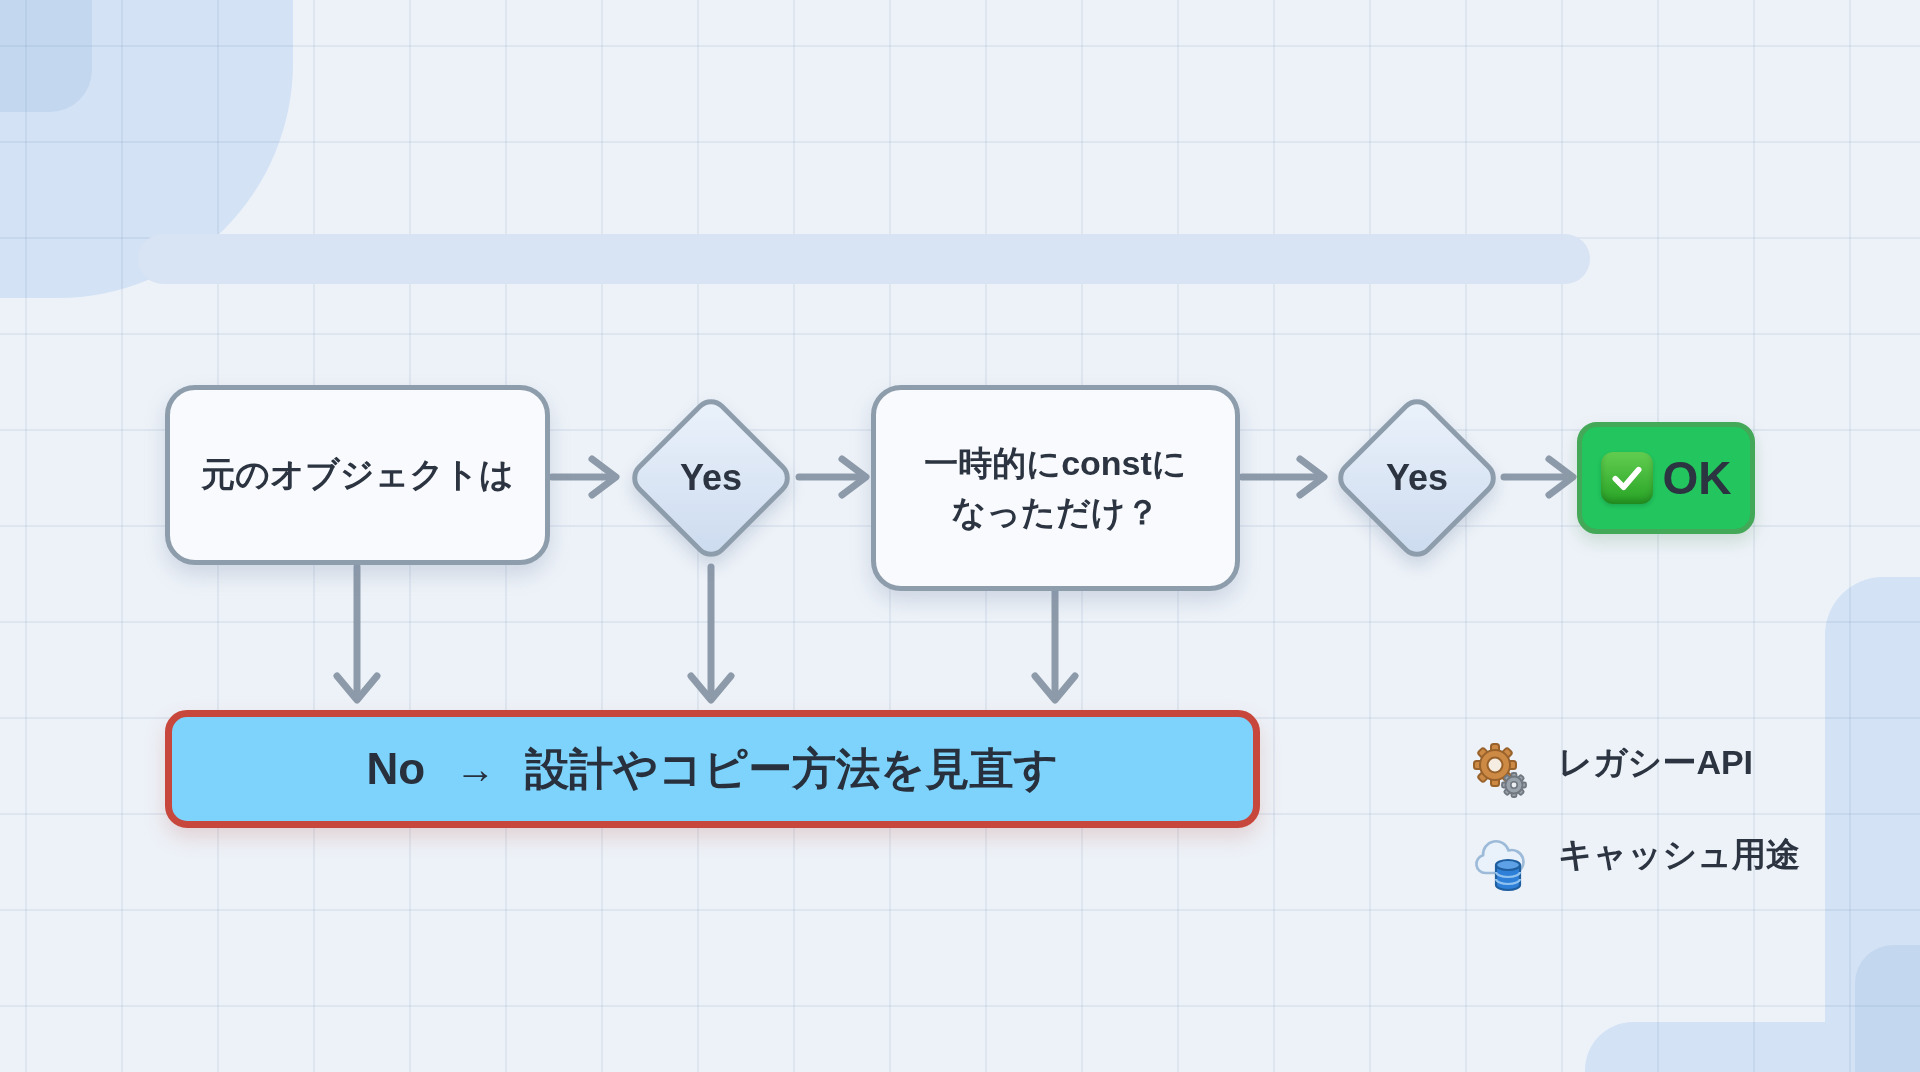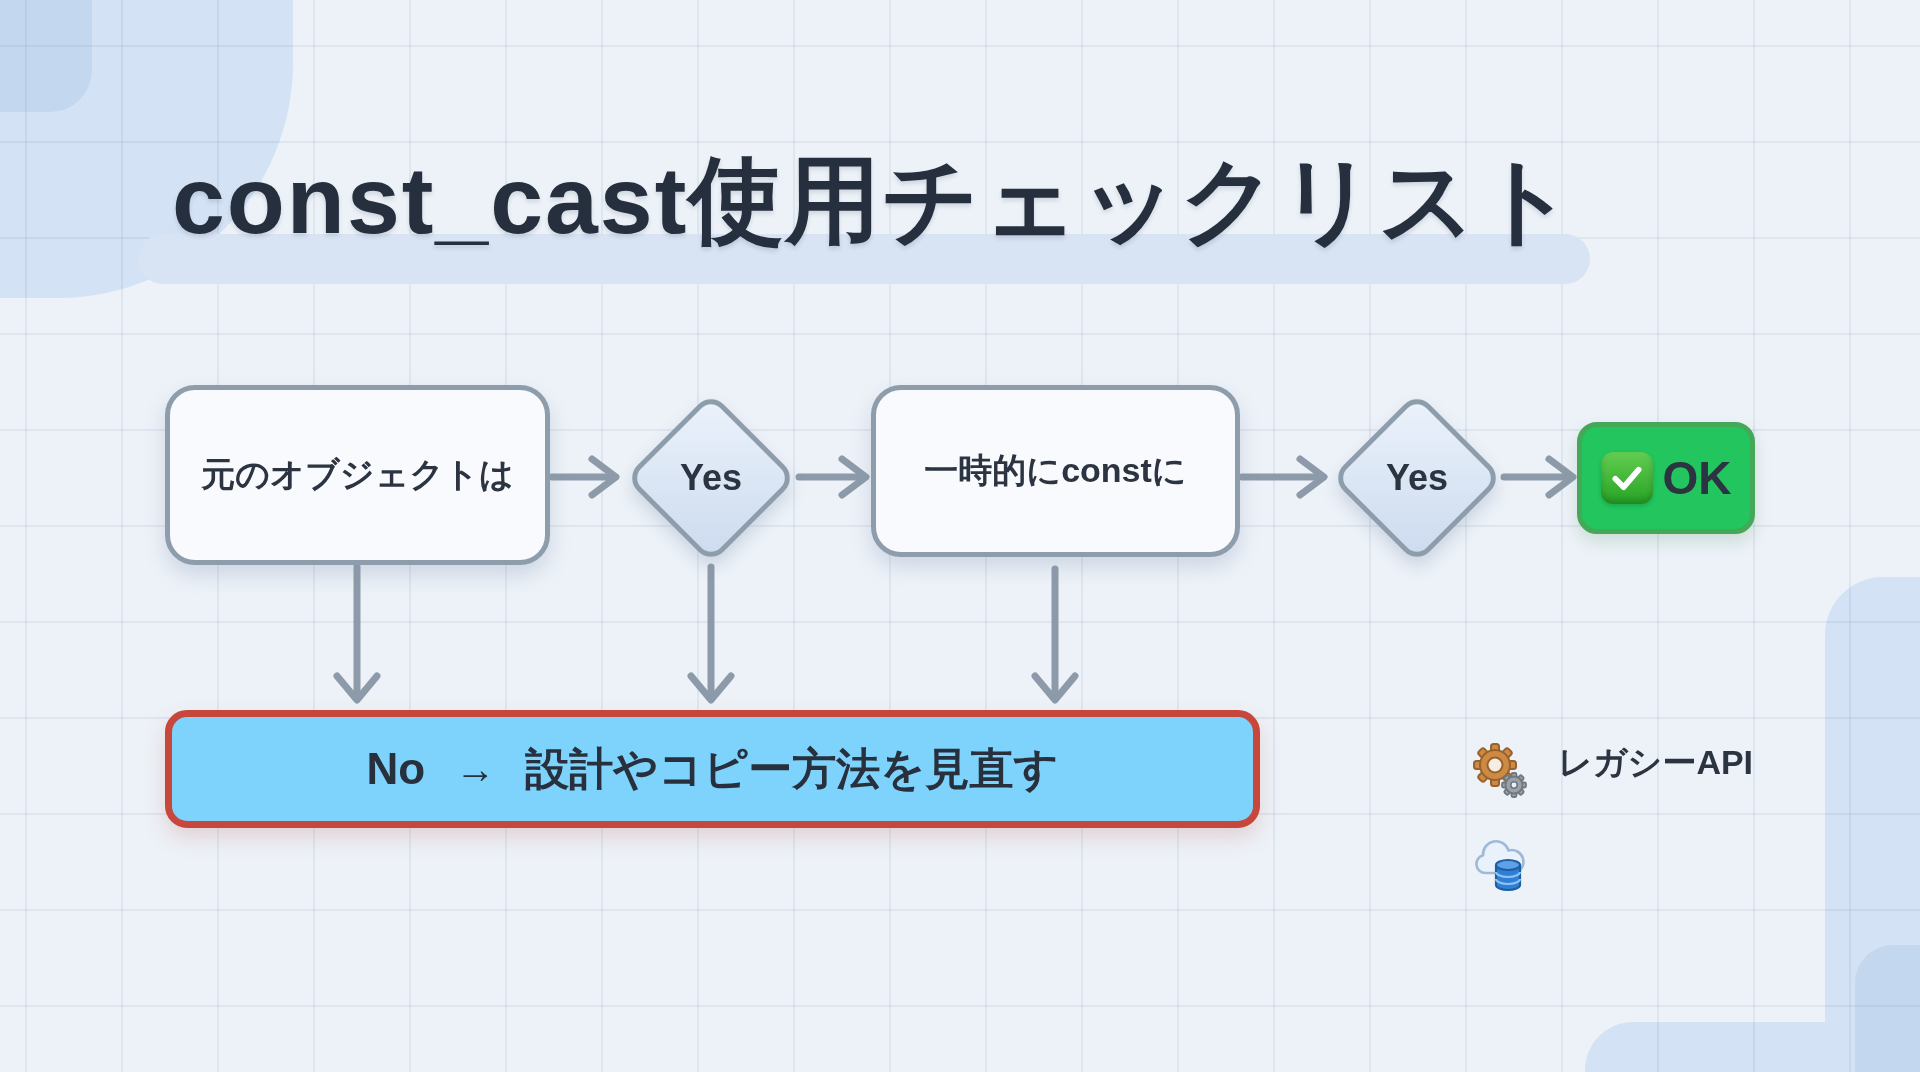--- a/index.html
+++ b/index.html
@@ -50,21 +50,21 @@
     display:flex;align-items:center;justify-content:center;text-align:center;
     color:#2b3440;font-weight:700;
   }
   .process{
     flex-direction:column;
     background:#f8fafd;border:5px solid #8e9dac;border-radius:30px;
     box-shadow:0 10px 20px rgba(125,145,175,0.28);
     font-size:34px;line-height:1.45;
   }
   .node-q1{left:165px;top:385px;width:385px;height:180px;}
-  .node-q2{left:871px;top:385px;width:369px;height:172px;}
+  .node-q2{left:871px;top:385px;width:369px;height:206px;}
 
   .diamond{
     position:absolute;box-sizing:border-box;width:122px;height:122px;
     transform:rotate(45deg);
     background:linear-gradient(135deg,#ebf2fb 0%,#ccdbef 100%);
     border:5px solid #8e9dac;border-radius:18px;
     box-shadow:6px 6px 16px rgba(125,145,175,0.30);
     display:flex;align-items:center;justify-content:center;
   }
   .diamond-1{left:650px;top:417px;}
@@ -103,21 +103,20 @@
 <div class="canvas">
 
   <div class="blob blob-tl"></div>
   <div class="blob blob-tl-accent"></div>
   <div class="blob blob-br-strip"></div>
   <div class="blob blob-br-band"></div>
   <div class="blob blob-br-accent"></div>
   <div class="grid-overlay"></div>
 
   <div class="title-highlight"></div>
-  <h1 class="page-title">const_cast使用チェックリスト</h1>
 
   <svg class="arrows" viewBox="0 0 1920 1072" fill="none" stroke="#8d9aa9" stroke-width="7" stroke-linecap="round" stroke-linejoin="round">
     <path d="M552 477 H607"></path>
       <path d="M592 459 L616 477 L592 495"></path>
     <path d="M799 477 H857"></path>
       <path d="M842 459 L866 477 L842 495"></path>
     <path d="M1242 477 H1315"></path>
       <path d="M1300 459 L1324 477 L1300 495"></path>
     <path d="M1504 477 H1564"></path>
       <path d="M1549 459 L1573 477 L1549 495"></path>
@@ -132,20 +131,21 @@
   <div class="node process node-q1">
     <div>元のオブジェクトは</div>
   </div>
 
   <div class="diamond diamond-1">
     <span class="diamond-label">Yes</span>
   </div>
 
   <div class="node process node-q2">
     <div>一時的にconstに</div>
+    <div>なっただけ？</div>
   </div>
 
   <div class="diamond diamond-2">
     <span class="diamond-label">Yes</span>
   </div>
 
   <div class="node node-ok">
     <span class="check-emoji">
       <svg width="40" height="40" viewBox="0 0 24 24" fill="none" stroke="#ffffff" stroke-width="3.4" stroke-linecap="round" stroke-linejoin="round">
         <path d="M5 12.5 L10 17.5 L19 7"></path>
@@ -191,16 +191,17 @@
       <span>レガシーAPI</span>
     </div>
     <div class="legend-item">
       <svg class="legend-icon" viewBox="0 0 64 64">
         <path d="M47 41 H17.5 a9 9 0 0 1 -2.4 -17.7 A13 13 0 0 1 40.5 18.5 A8.2 8.2 0 0 1 47 41 Z" fill="#e9f2fb" stroke="#9dbbd8" stroke-width="2.6" stroke-linejoin="round"></path>
         <path d="M28 33 V53 a12 5 0 0 0 24 0 V33" fill="#2e7fd8" stroke="#1f5fa0" stroke-width="2.2"></path>
         <path d="M28 40 a12 5 0 0 0 24 0" fill="none" stroke="#8fc2ef" stroke-width="2.2"></path>
         <path d="M28 47 a12 5 0 0 0 24 0" fill="none" stroke="#8fc2ef" stroke-width="2.2"></path>
         <ellipse cx="40" cy="33" rx="12" ry="5" fill="#5ea1e6" stroke="#1f5fa0" stroke-width="2.2"></ellipse>
       </svg>
+      <span>キャッシュ用途</span>
     </div>
   </div>
 
 </div>
 
 </body></html>

